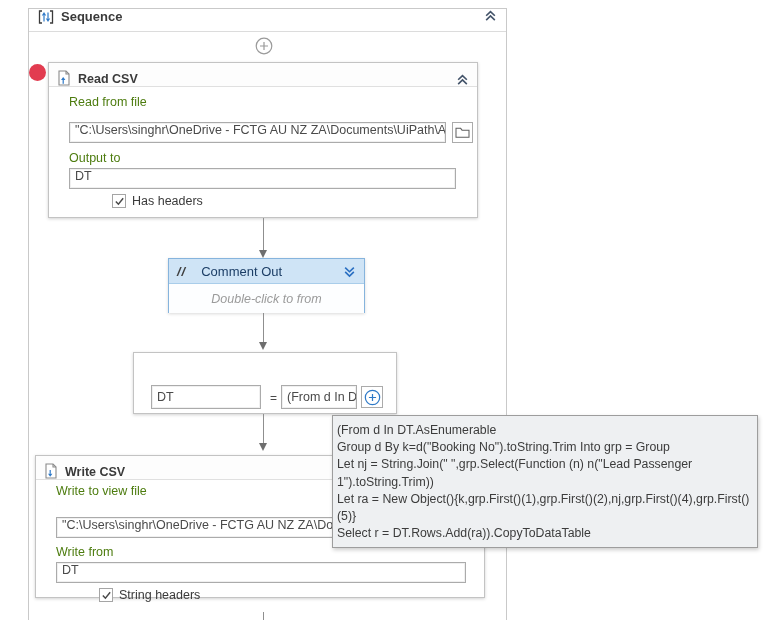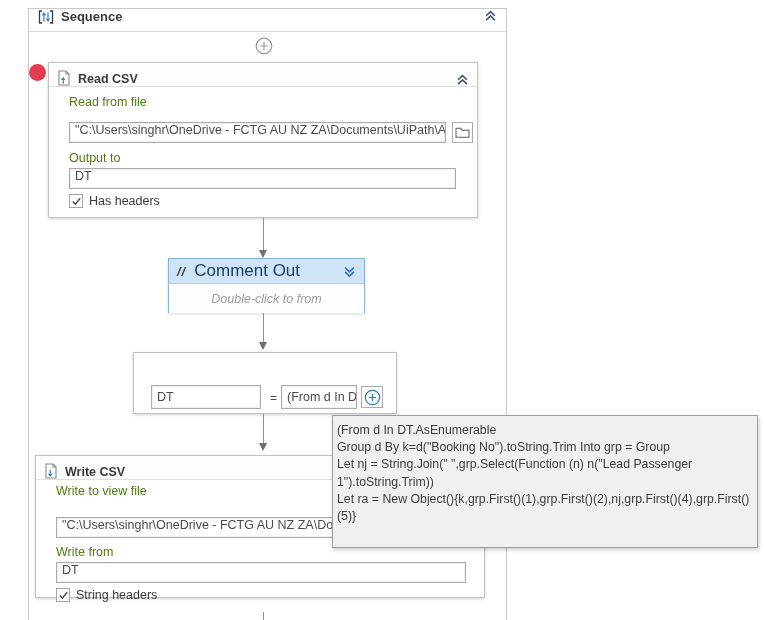--- a/index.html
+++ b/index.html
@@ -30,38 +30,38 @@
     display:flex; align-items:flex-end; padding:0 8px; height:24px;
     border-bottom:1px solid #e0e0e0; background:#fdfdfd;
   }
   .card-title { font-size:12.5px; font-weight:700; color:#3a3a3a; margin-left:7px; }
   .field-label { position:absolute; font-size:12.5px; color:#4d7c0f; white-space:nowrap; }
   .tbox {
     position:absolute; height:21px; border:1px solid #ababab; background:#fff;
     font-family:"Liberation Sans", sans-serif; font-size:12.5px; color:#4a4a4a;
     padding:0 5px; white-space:nowrap; overflow:hidden; box-shadow:inset 0 0 0 1px #f0f0f0;
   }
-  .chk-row { position:absolute; display:flex; align-items:flex-start; }
+  .chk-row { position:absolute; display:flex; align-items:flex-start;margin-left:43px; }
   .chk {
     width:14px; height:14px; border:1px solid #a5a5a5; background:#fff;
     display:flex; align-items:center; justify-content:center; cursor:pointer;
   }
   .chk-label { font-size:12.5px; color:#3a3a3a; margin-left:6px; }
   .browse-btn {
     position:absolute; width:21px; height:21px; border:1px solid #ababab; background:#fff;
     display:flex; align-items:center; justify-content:center; cursor:pointer;
   }
   
   .comment-card { border:1px solid #86b4dd; box-shadow:0 1px 3px rgba(0,0,0,.15); }
   .comment-header {
     background:#cfe4f6; border-bottom:1px solid #a9cdea; height:25px;
     display:flex; align-items:center; padding:0 8px;
   }
   .comment-slashes { font-size:13px; font-weight:700; font-style:italic; color:#3f3f3f; letter-spacing:1px; }
-  .comment-title { font-size:17px; font-weight:400; color:#1c3e66; margin-left:8px; }
+  .comment-title { font-size:13px; font-weight:400; color:#1c3e66; margin-left:15px; }
   .comment-body {
     height:29px; display:flex; align-items:center; justify-content:center; background:#fdfeff;
   }
   .comment-hint { font-size:12.5px; font-style:italic; color:#9b9b9b; }
   
   .assign-icon { font-size:8px; font-weight:700; color:#4a4a4a; letter-spacing:0.5px; }
   .equals { position:absolute; font-size:12px; color:#4a4a4a; }
   .expr-add-btn {
     position:absolute; width:22px; height:22px; border:1px solid #ababab; background:#fff;
     display:flex; align-items:center; justify-content:center; cursor:pointer;
@@ -227,15 +227,16 @@
 
   <div class="v-line" style="left:263px; top:612px; height:8px;"></div>
 
   <div class="tooltip">
     <div class="tooltip-line">(From d In DT.AsEnumerable</div>
     <div class="tooltip-line">Group d By k=d("Booking No").toString.Trim Into grp = Group</div>
     <div class="tooltip-line">Let nj = String.Join(" ",grp.Select(Function (n) n("Lead Passenger</div>
     <div class="tooltip-line">1").toString.Trim))</div>
     <div class="tooltip-line">Let ra = New Object(){k,grp.First()(1),grp.First()(2),nj,grp.First()(4),grp.First()</div>
     <div class="tooltip-line">(5)}</div>
+    <div class="tooltip-line">Select r = DT.Rows.Add(ra)).CopyToDataTable</div>
   </div>
 
 </div>
 
 </body></html>

